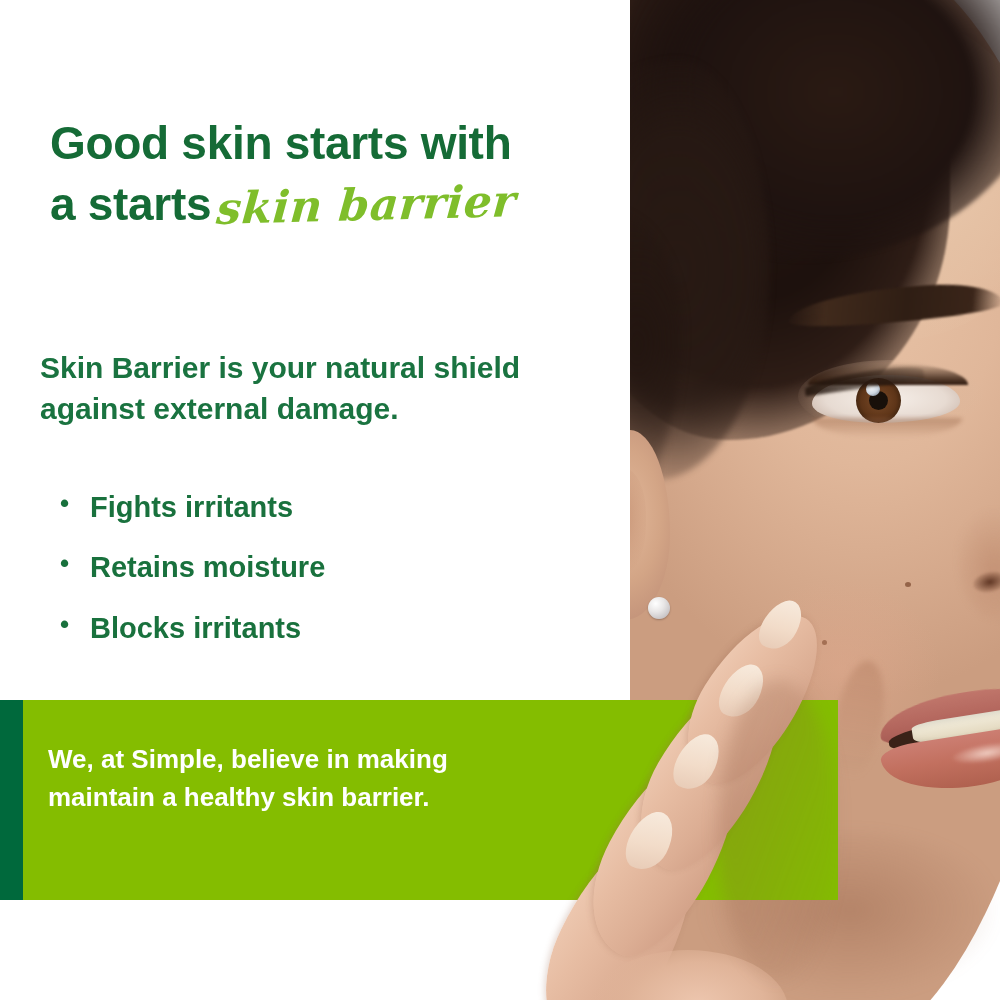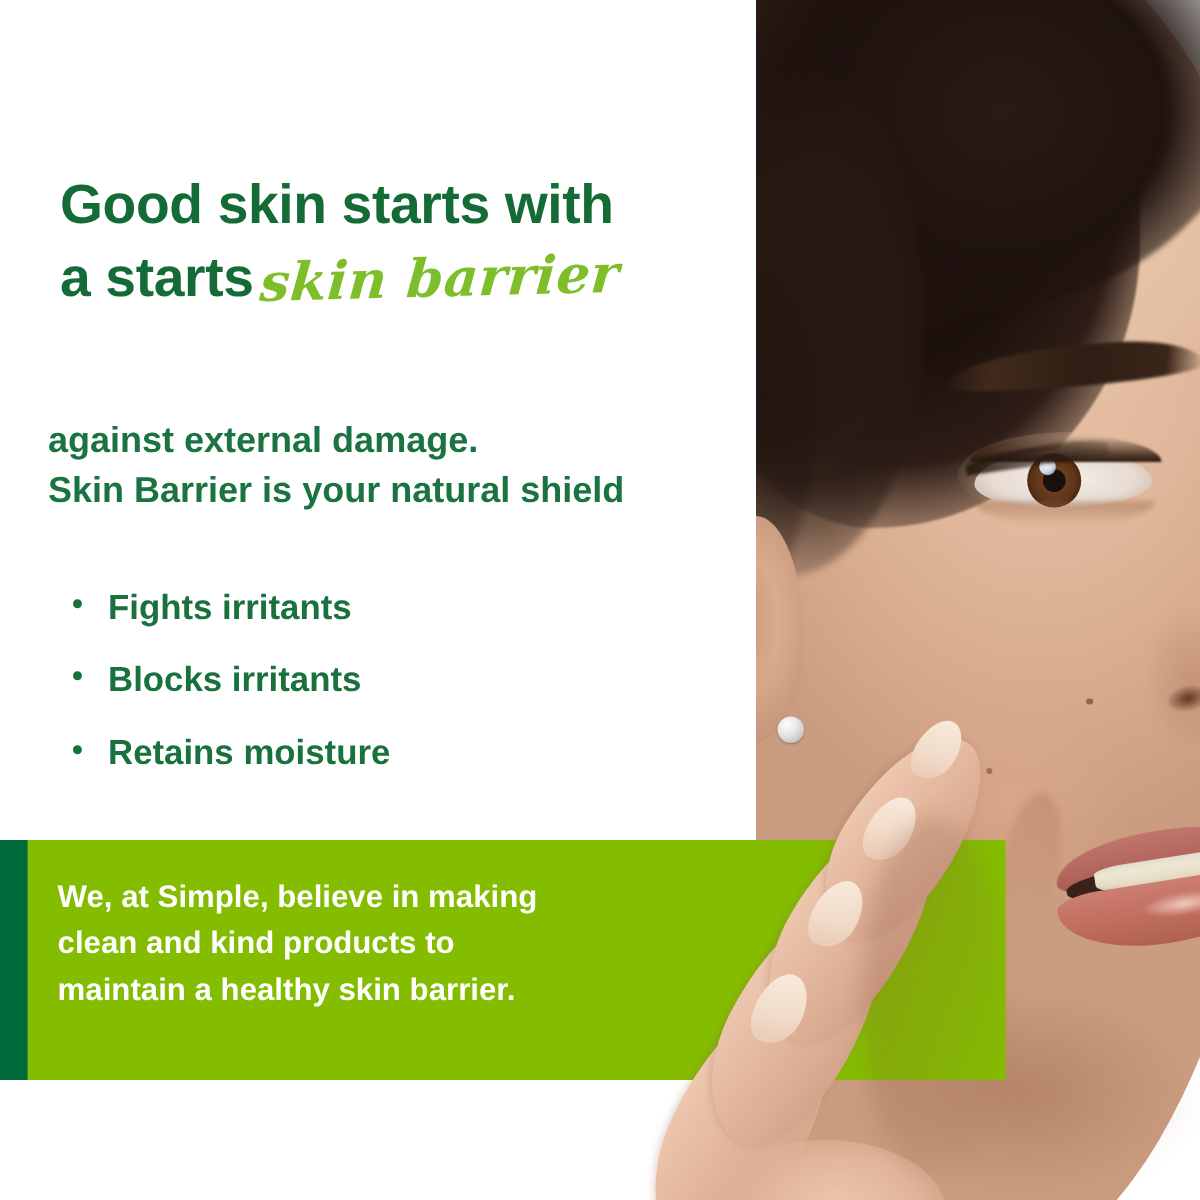--- a/index.html
+++ b/index.html
@@ -394,21 +394,21 @@
     position: absolute;
     left: 0; top: 0;
     width: 620px;
     height: 1000px;
     z-index: 4;
   }
 
   .headline {
     position: absolute;
     left: 50px;
-    top: 140px;
+    top: 113px;
     width: 560px;
     color: #156B36;
     font-size: 46px;
     line-height: 1.32;
     font-weight: 600;
     letter-spacing: -0.3px;
   }
   .headline .line2 {
     display: block;
     white-space: nowrap;
@@ -476,21 +476,21 @@
   .banner-strip {
     position: absolute;
     left: 0; top: 0;
     width: 23px;
     height: 200px;
     background: #00693C;
   }
   .banner-text {
     position: absolute;
     left: 48px;
-    top: 28px;
+    top: 40px;
     width: 560px;
     color: #ffffff;
     font-size: 26px;
     line-height: 1.48;
     font-weight: 700;
   }
 </style>
 </head>
 <body>
 
@@ -536,21 +536,20 @@
 
     <div class="jaw-shadow"></div>
 
     <div class="photo-white-left"></div>
   </div>
 
   <div class="banner">
     <div class="banner-strip"></div>
     <div class="banner-text">
       <div>We, at Simple, believe in making</div>
-      <div>clean and kind products to</div>
       <div>maintain a healthy skin barrier.</div>
     </div>
   </div>
 
   <div class="hand">
     <div class="finger f4"></div>
     <div class="finger f3"></div>
     <div class="finger f2"></div>
     <div class="finger f1"></div>
     <div class="nail n4"></div>
@@ -564,25 +563,25 @@
   <div class="content">
 
     <div class="headline">
       <span>Good skin starts with</span>
       <span class="line2">
         <span>a starts</span><span class="script">skin barrier</span>
       </span>
     </div>
 
     <div class="subhead">
+      <div>Skin Barrier is your natural shield</div>
       <div>against external damage.</div>
-      <div>Skin Barrier is your natural shield</div>
     </div>
 
     <ul class="bullets">
       <li>Fights irritants</li>
+      <li>Retains moisture</li>
       <li>Blocks irritants</li>
-      <li>Retains moisture</li>
     </ul>
 
   </div>
 
 </div>
 
 </body></html>

